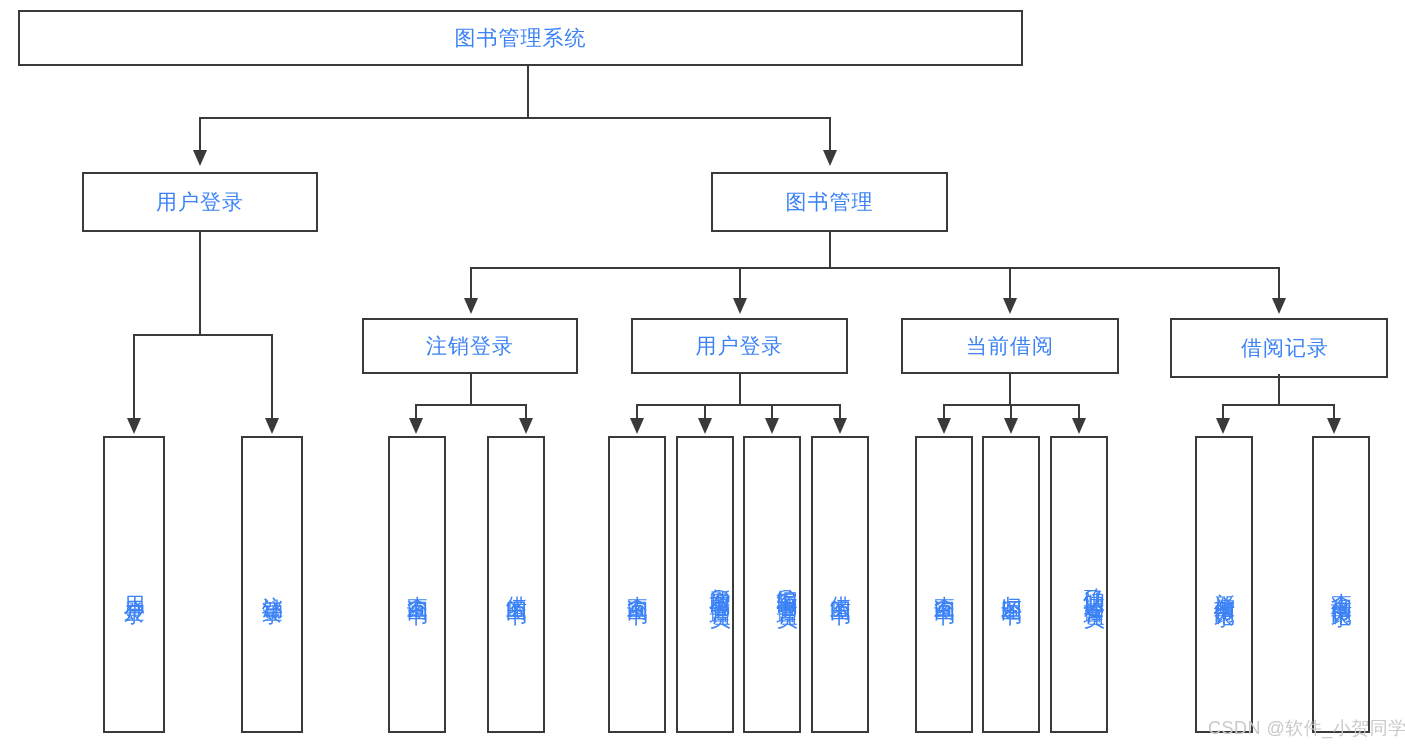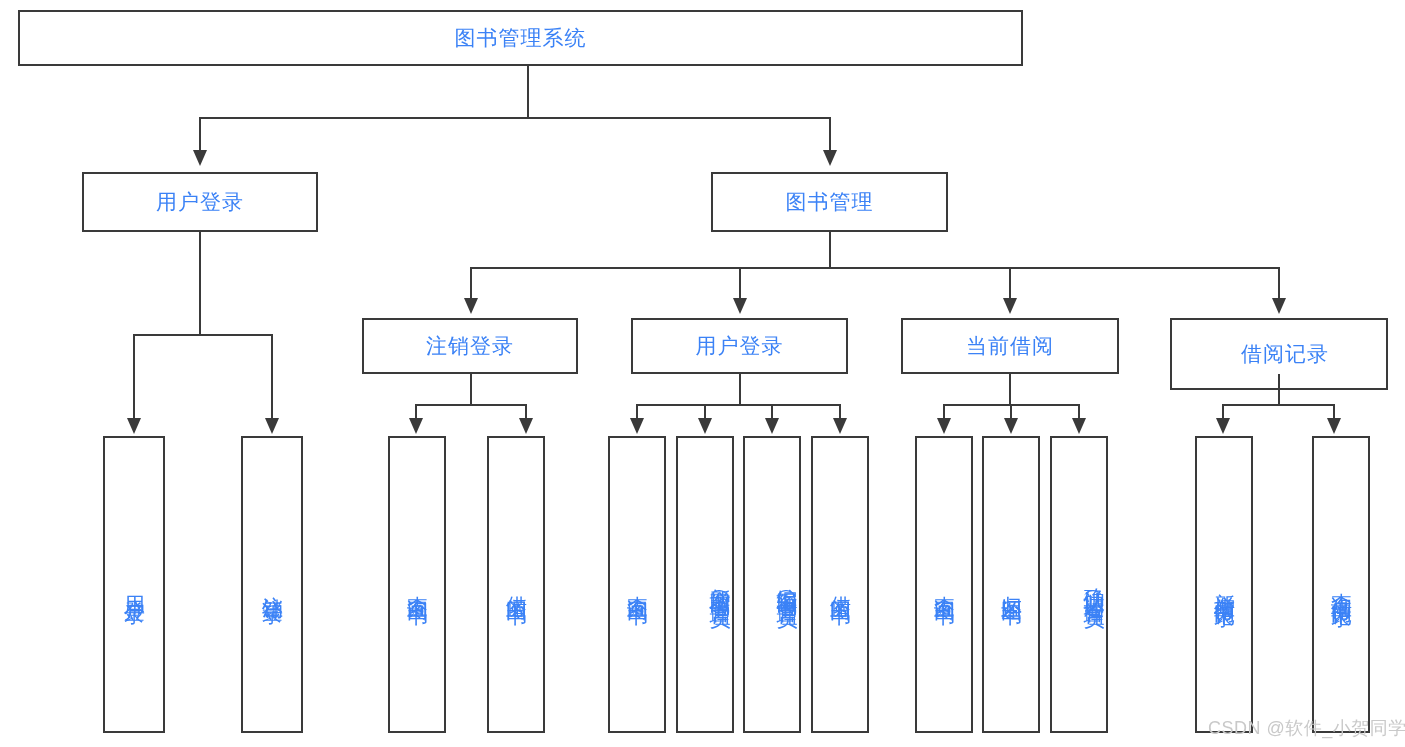--- a/index.html
+++ b/index.html
@@ -115,21 +115,21 @@
   </div>
 
   <div class="node h" style="left:631px; top:318px; width:217px; height:56px;">
     <span>用户登录</span>
   </div>
 
   <div class="node h" style="left:901px; top:318px; width:218px; height:56px;">
     <span>当前借阅</span>
   </div>
 
-  <div class="node h" style="left:1170px; top:318px; width:218px; height:72px;padding-left:12px;">
+  <div class="node h" style="left:1170px; top:318px; width:218px; height:60px;padding-left:12px;">
     <span>借阅记录</span>
   </div>
 
   <div class="edge vline" style="left:470px; top:374px; width:2px; height:32px;"></div>
   <div class="edge hline" style="left:415px; top:404px; width:112px; height:2px;"></div>
   <div class="edge vline" style="left:415px; top:404px; width:2px; height:16px;"></div>
   <div class="arrow" style="left:409px; top:418px;"></div>
   <div class="edge vline" style="left:525px; top:404px; width:2px; height:16px;"></div>
   <div class="arrow" style="left:519px; top:418px;"></div>
 

